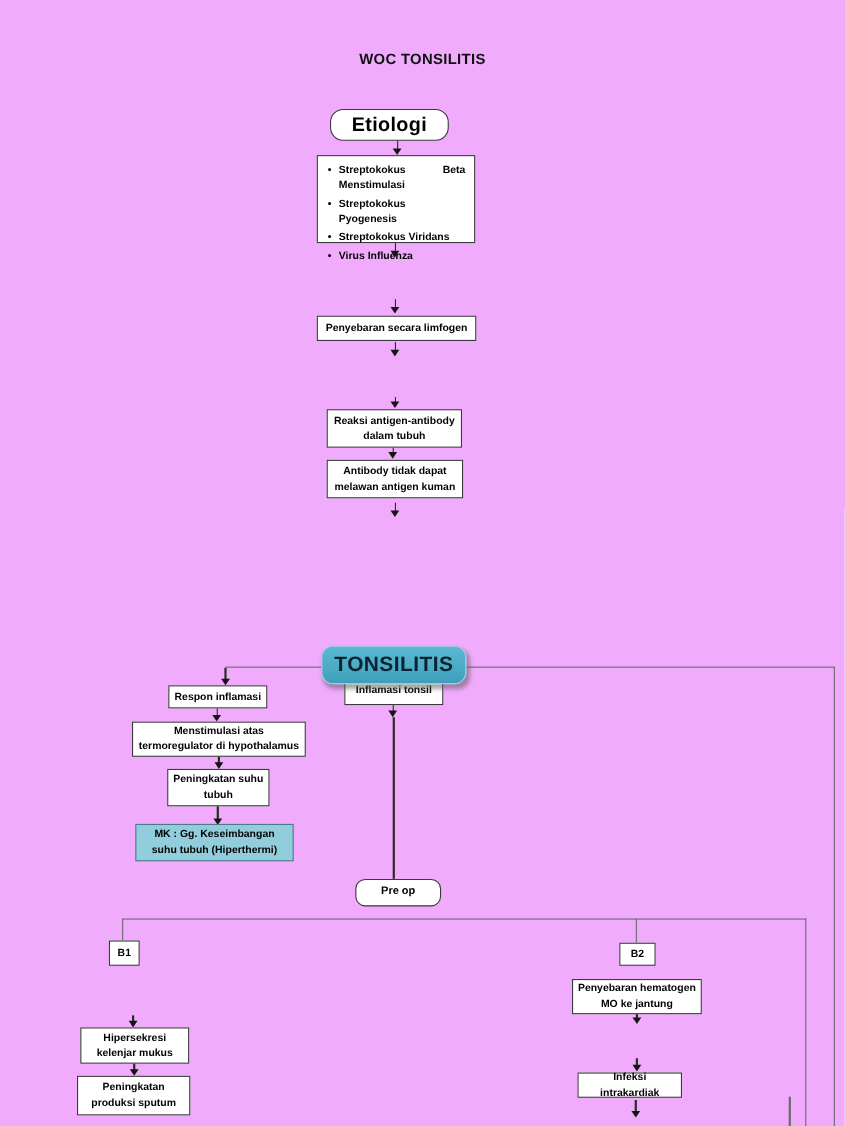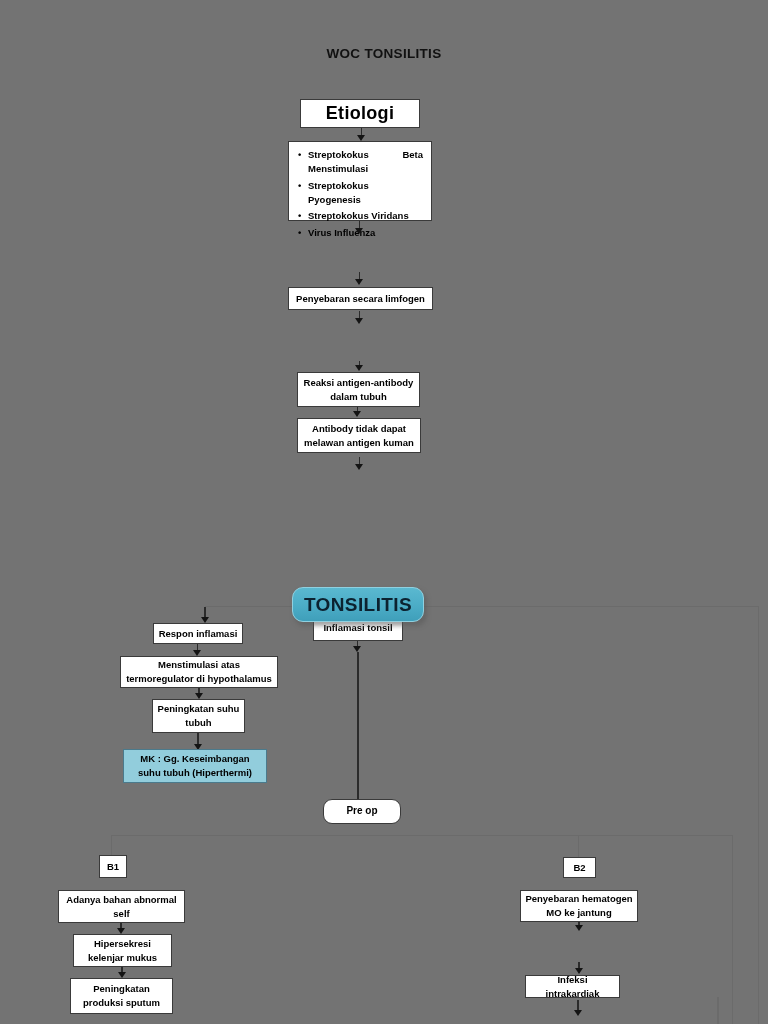--- a/index.html
+++ b/index.html
@@ -1,18 +1,18 @@
 <!DOCTYPE html>
 <html><head>
 <meta charset="utf-8">
 <title>WOC TONSILITIS</title>
 <style>
   html,body { margin:0; padding:0; background:#ffffff; }
   .page {
-    position:relative; width:768px; height:1024px; background:#737373;
+    position:relative; width:768px; height:1024px; background:#f0abfc;
     font-family:"Liberation Sans", sans-serif; color:#000; overflow:hidden;
   }
   .doc-title {
     position:absolute; left:0; top:46px; width:768px; text-align:center;
     font-size:13.5px; font-weight:bold; letter-spacing:.3px; color:#111;
   }
   .box {
     position:absolute; box-sizing:border-box; background:#fff;
     border:1.3px solid #3a3a3a;
     display:flex; align-items:center; justify-content:center; text-align:center;
@@ -51,21 +51,21 @@
   }
   .etio-list li::before { content:"\2022"; position:absolute; left:3px; top:0; }
 </style>
 </head>
 <body>
 
 <div class="page">
 
   <div class="doc-title">WOC TONSILITIS</div>
 
-  <div class="box big" style="left:300px; top:99px; width:120px; height:29px;">Etiologi</div>
+  <div class="box big" style="left:300px; top:99px; width:108px; height:29px;border-radius:12px;">Etiologi</div>
   <div class="arrow" style="left:357px; top:128px; height:13px;"></div>
 
   <div class="box etio-list" style="left:288px; top:141px; width:144px; height:80px;">
     <ul>
       <li>Streptokokus Beta Menstimulasi</li>
       <li>Streptokokus Pyogenesis</li>
       <li>Streptokokus Viridans</li>
       <li>Virus Influenza</li>
     </ul>
   </div>
@@ -111,21 +111,20 @@
 
   <div class="box rounded" style="left:323px; top:799px; width:78px; height:25px; font-size:10px;">Pre op</div>
 
   <div class="hline" style="left:111px; top:835px; width:622px;"></div>
   <div class="vline" style="left:111px; top:835px; height:20px;"></div>
   <div class="vline" style="left:578px; top:835px; height:22px;"></div>
   <div class="vline" style="left:731.8px; top:835px; height:189px;"></div>
   <div class="vline" style="left:717.3px; top:997px; height:27px;"></div>
 
   <div class="box" style="left:99px; top:855px; width:28px; height:23px;">B1</div>
-  <div class="box" style="left:58px; top:890px; width:127px; height:33px;">Adanya bahan abnormal self</div>
   <div class="arrow" style="left:116.5px; top:923px; height:11px;"></div>
   <div class="box" style="left:73px; top:934px; width:99px; height:33px;">Hipersekresi kelenjar mukus</div>
   <div class="arrow" style="left:117.5px; top:967px; height:11px;"></div>
   <div class="box" style="left:70px; top:978px; width:103px; height:36px;">Peningkatan produksi sputum</div>
 
   <div class="box" style="left:563px; top:857px; width:33px; height:21px;">B2</div>
   <div class="box" style="left:520px; top:890px; width:118px; height:32px;">Penyebaran hematogen MO ke jantung</div>
   <div class="arrow" style="left:574.5px; top:922px; height:9px;"></div>
   <div class="arrow" style="left:574.5px; top:962px; height:12px;"></div>
   <div class="box" style="left:525px; top:975px; width:95px; height:23px;">Infeksi intrakardiak</div>

